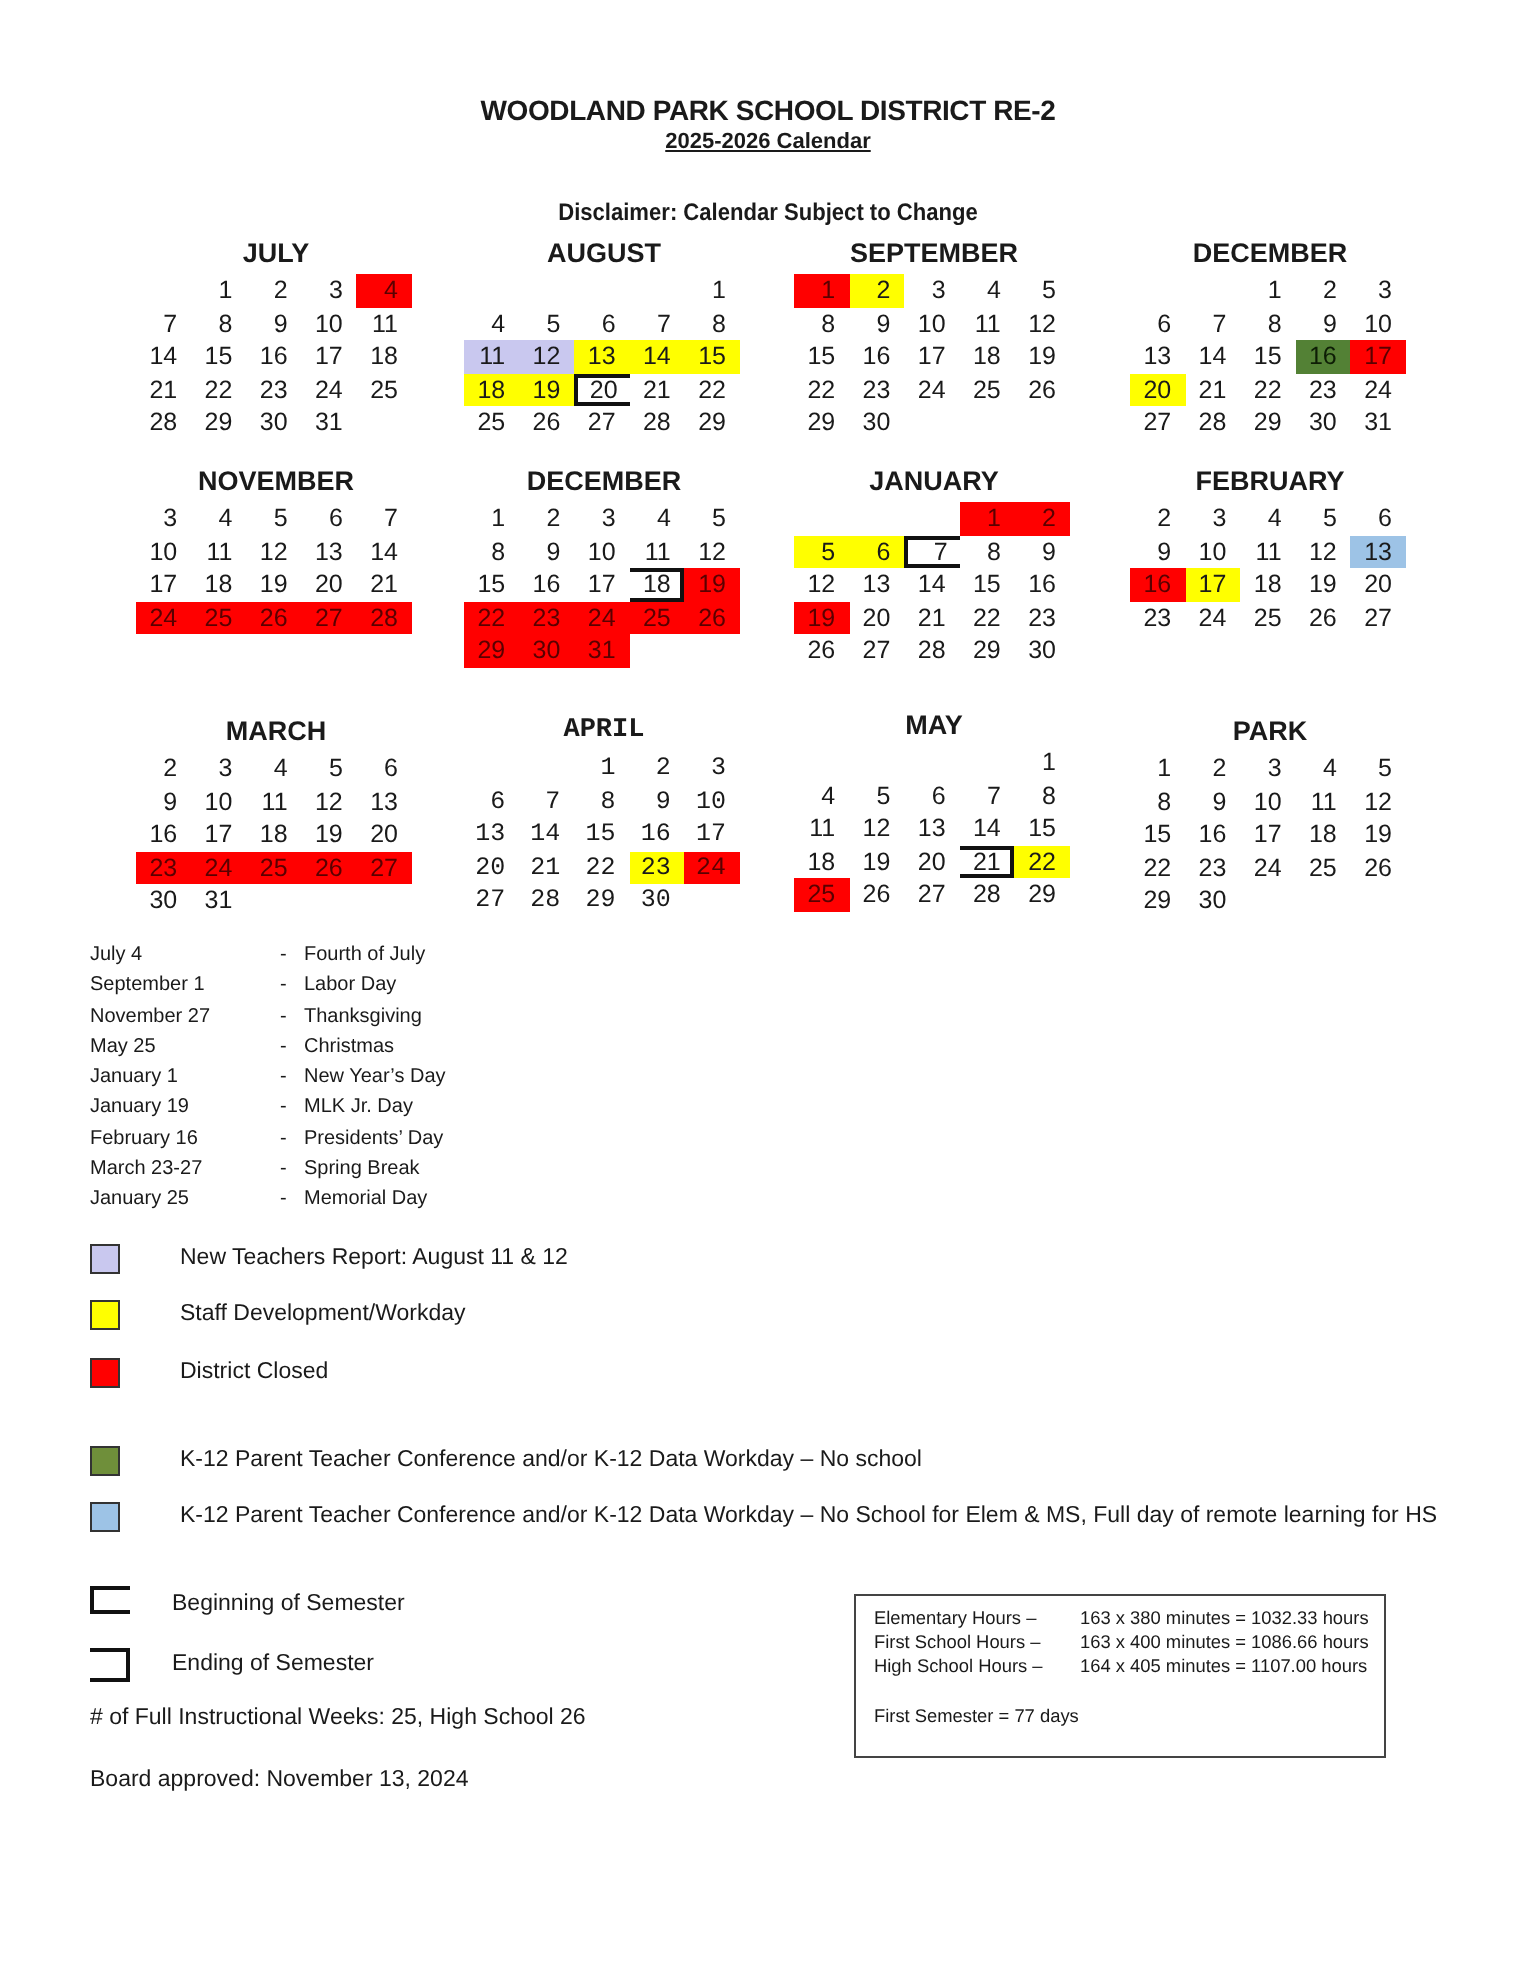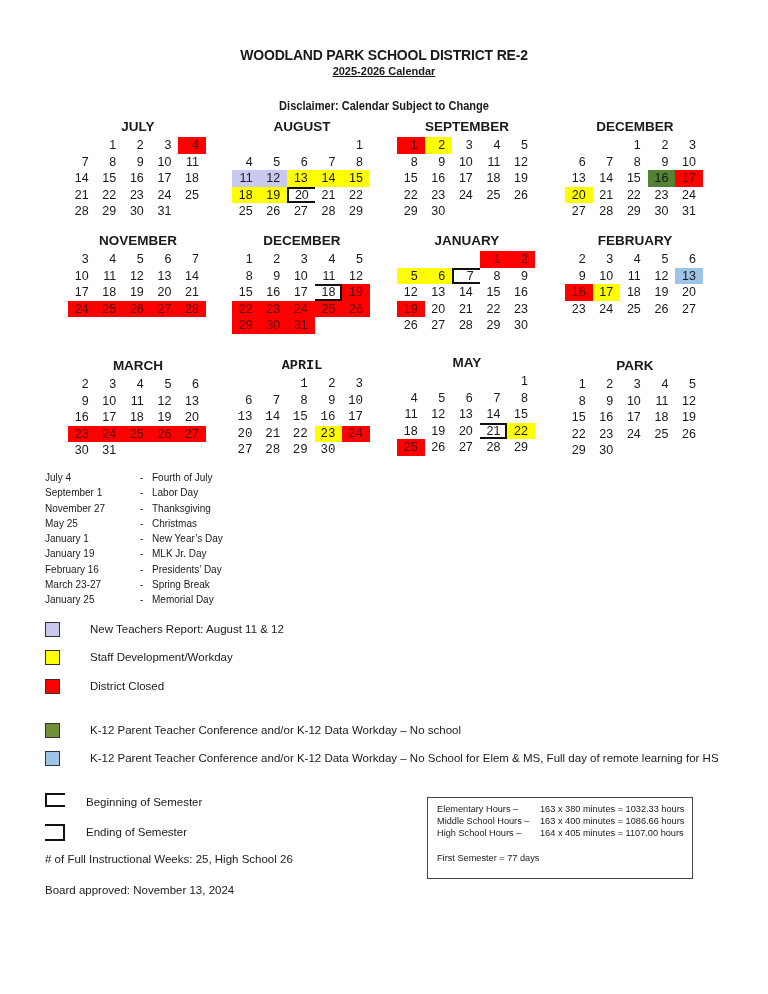--- a/index.html
+++ b/index.html
@@ -448,21 +448,21 @@
 
 <div class="abs footer-line" style="top:853px;"># of Full Instructional Weeks:  25, High School 26</div>
 <div class="abs footer-line" style="top:884px;">Board approved: November 13, 2024</div>
 
 <div class="abs info-box">
   <div class="info-row">
       <span class="lbl">Elementary Hours –</span>
       <span class="val">163 x 380 minutes = 1032.33 hours</span>
     </div>
   <div class="info-row">
-      <span class="lbl">Middle School Hours –</span>
+      <span class="lbl">First School Hours –</span>
       <span class="val">163 x 400 minutes = 1086.66 hours</span>
     </div>
   <div class="info-row">
       <span class="lbl">High School  Hours –</span>
       <span class="val">164 x 405 minutes = 1107.00 hours</span>
     </div>
   <div class="info-row" style="height:13px;"></div>
   <div class="info-row">
       <span class="lbl">First Semester = 77 days</span>
     </div>

